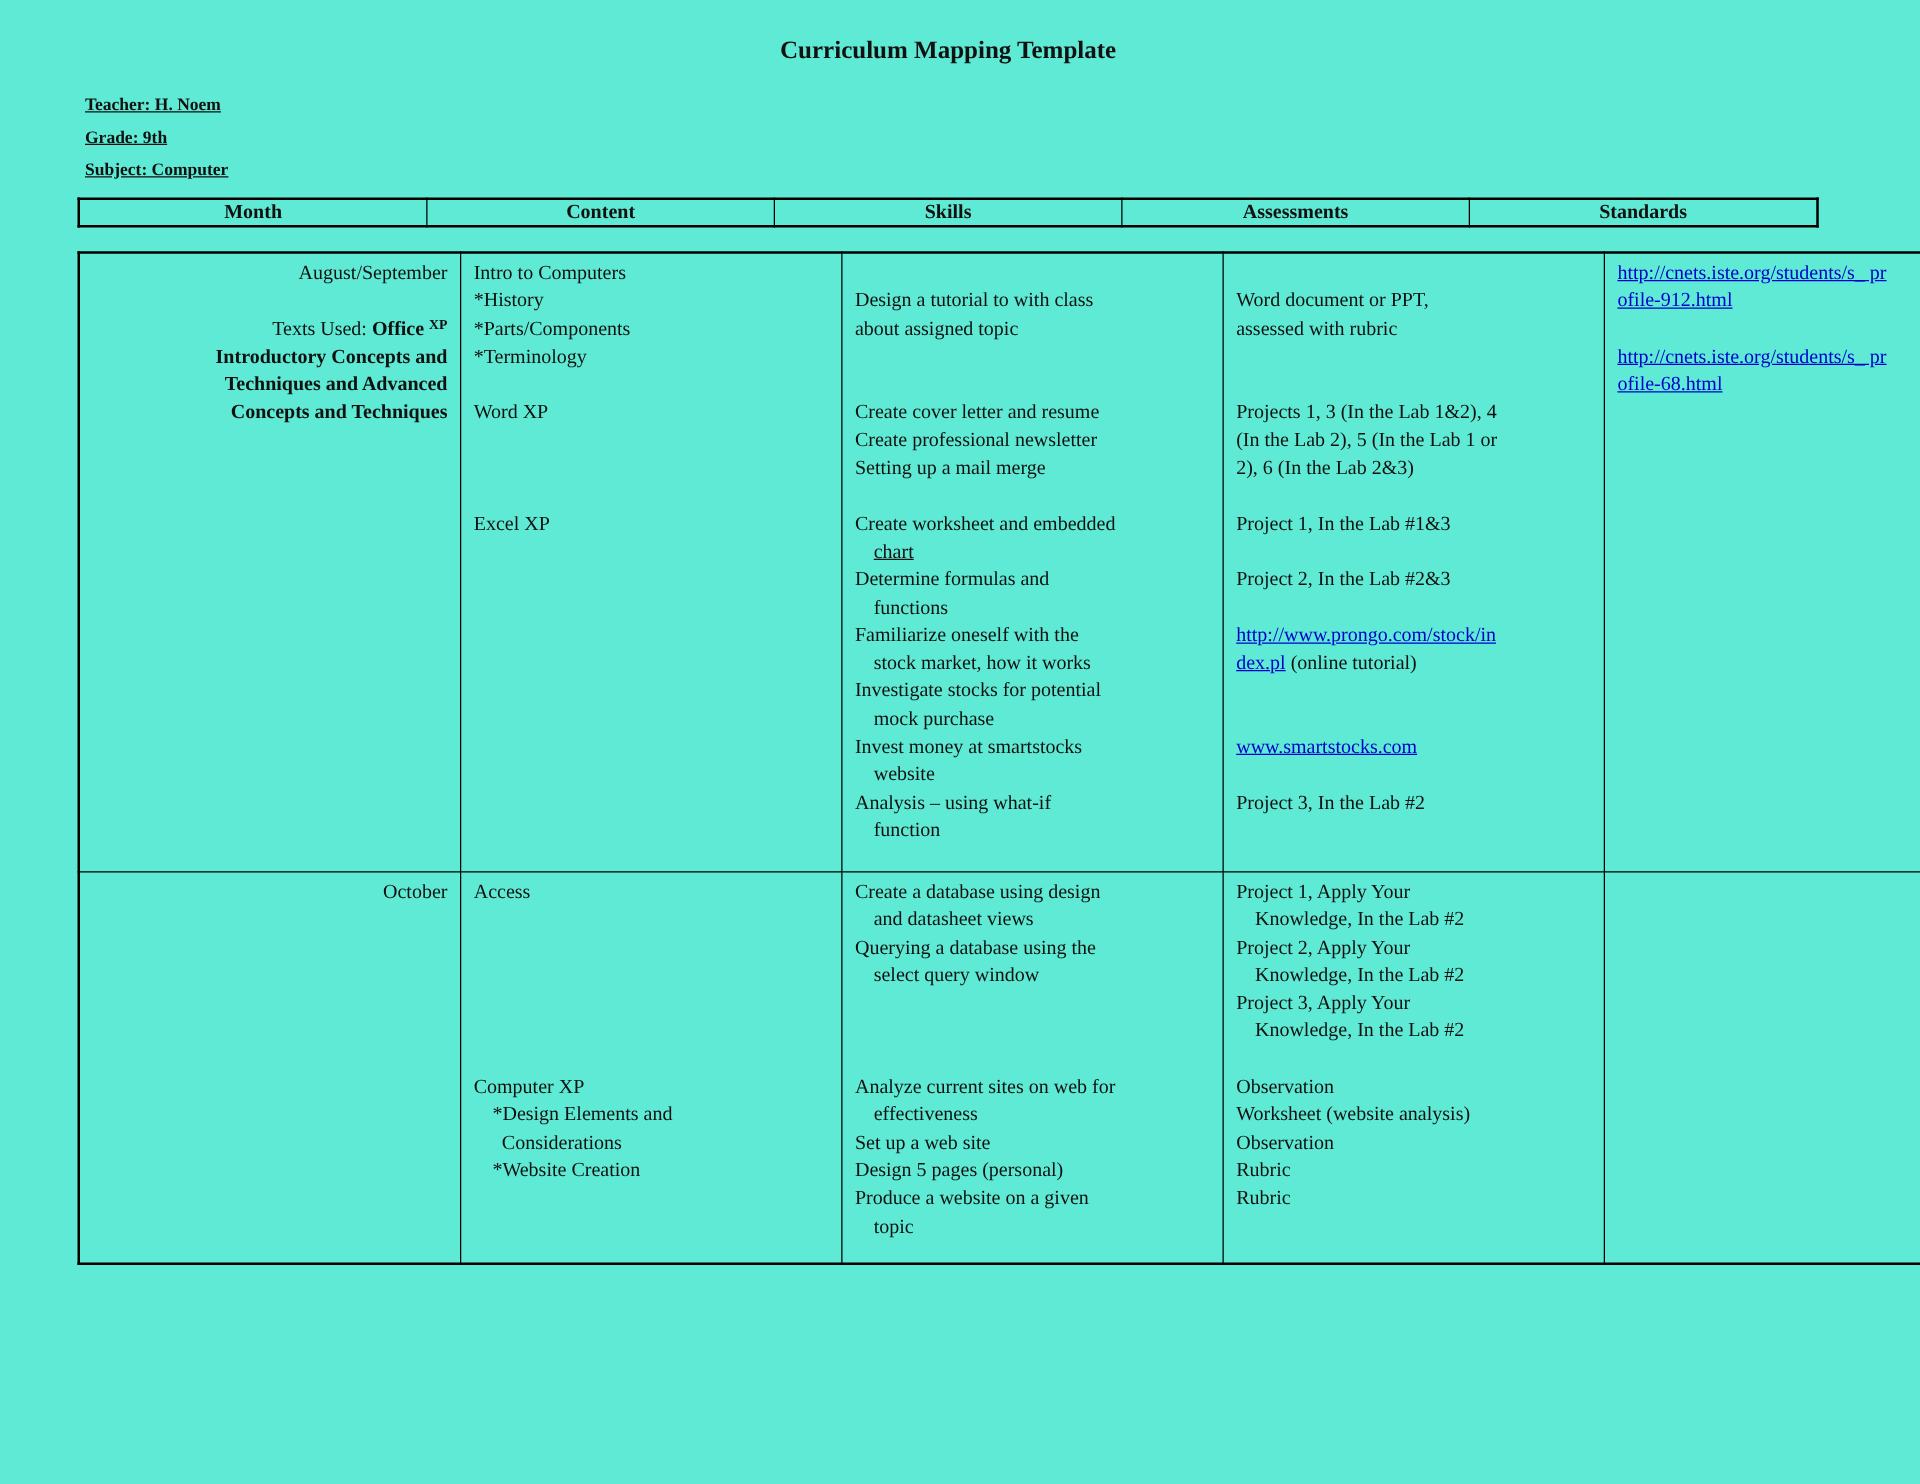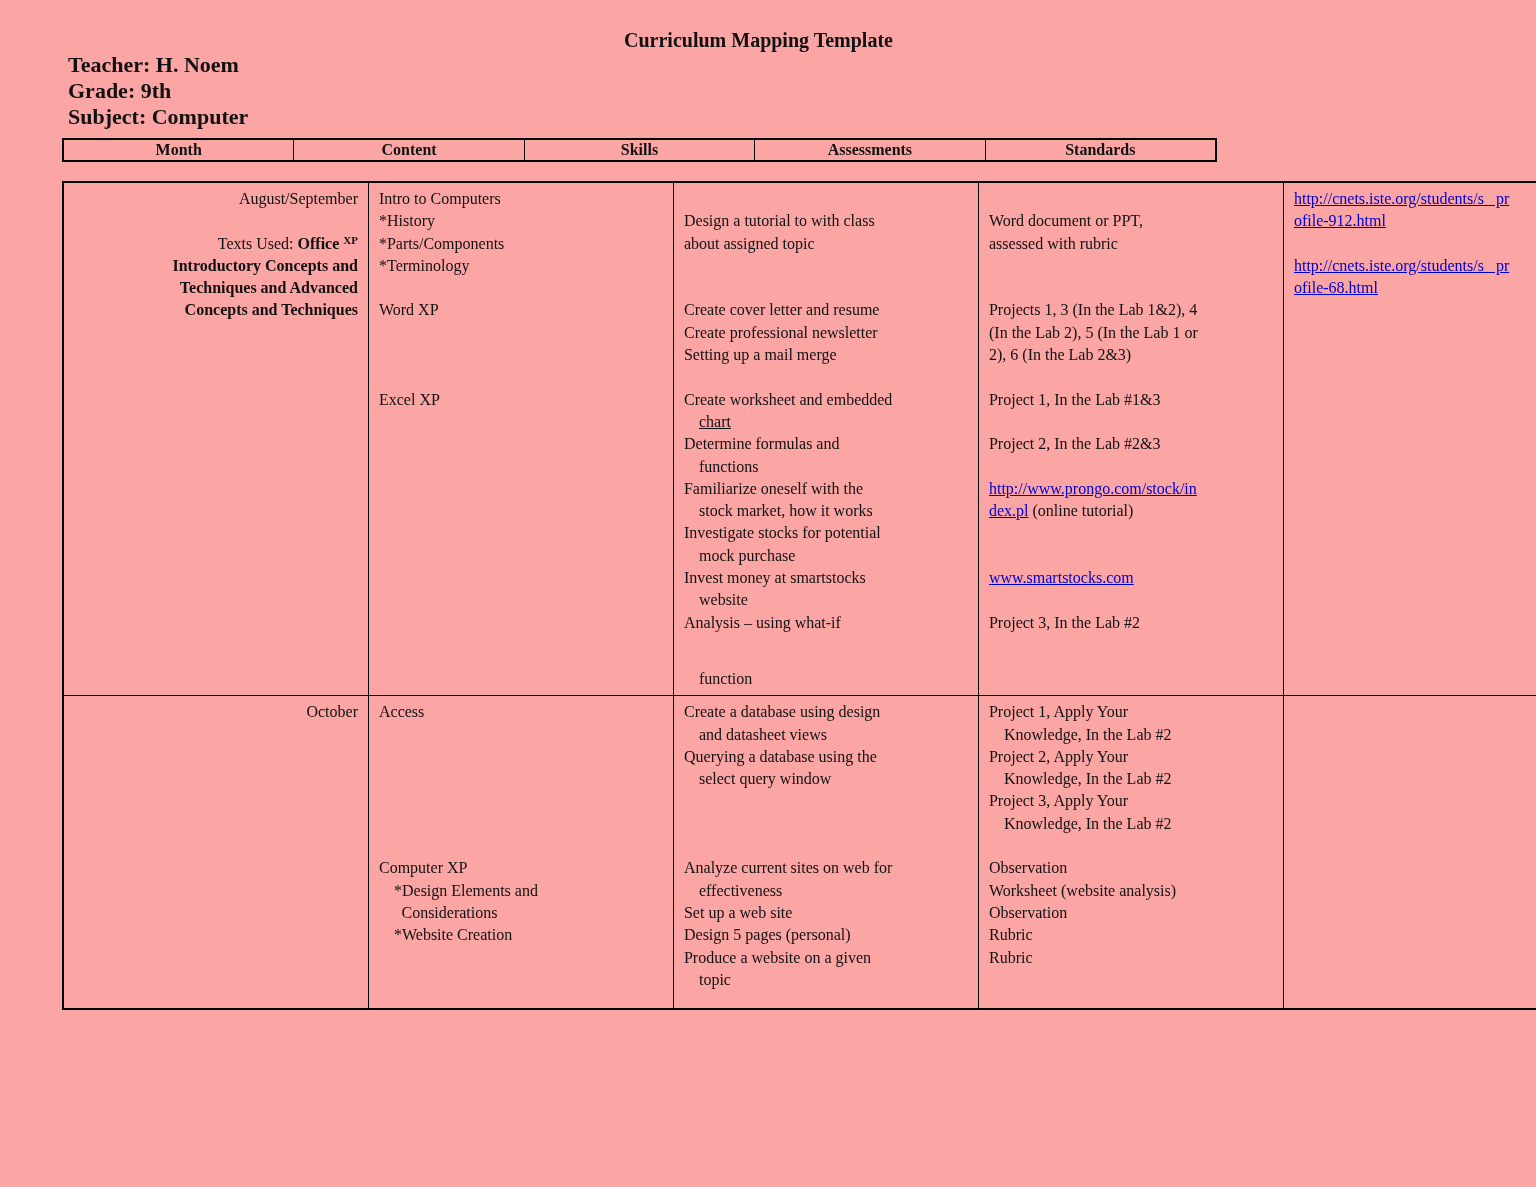--- a/index.html
+++ b/index.html
@@ -1,21 +1,21 @@
 <!DOCTYPE html>
 <html><head>
 <meta charset="utf-8">
 <style>
   html,body{margin:0;padding:0;background:#ffffff;}
   body{width:1536px;height:1187px;position:relative;font-family:"Liberation Serif",serif;color:#111;}
-  .page{position:absolute;inset:0;background:#fca5a5;}
+  .page{position:absolute;inset:0;background:#5eead4;}
   .title{margin:28px 81px 0 62px;text-align:center;font-size:20px;font-weight:bold;line-height:24px;}
-  .meta{margin:0 0 0 68px;font-size:22px;font-weight:bold;line-height:26px;}
+  .meta{margin:20px 0 0 68px;font-size:14px;font-weight:bold;line-height:26px;text-decoration:underline;}
   table{border-collapse:collapse;table-layout:fixed;}
-  table.hdr{margin:8px 0 0 62px;width:1155px;border:2px solid #000;padding-left:20px;}
+  table.hdr{margin:8px 0 0 62px;width:1393px;border:2px solid #000;padding-left:20px;}
   table.hdr th{border:1px solid #000;width:20%;font-size:16px;font-weight:bold;text-align:center;padding:1px 0;}
   table.bodytbl{margin:19px 0 0 62px;width:1528px;border:2px solid #000;}
   table.bodytbl td{border:1px solid #000;width:20%;vertical-align:top;padding:5px 10px;font-size:16px;line-height:22.3px;}
   tr.r1 td{height:484px;}
   tr.r2 td{height:302px;}
   td.right{text-align:right;}
   .line{min-height:22.3px;white-space:pre-wrap;}
   .b{font-weight:bold;}
   .lnk{color:#0000cd;text-decoration:underline;cursor:pointer;}
   sup{font-size:11px;line-height:0;vertical-align:5px;}
@@ -82,21 +82,21 @@
             <div class="line" style="padding-left: 15px; text-decoration: underline;"><span>chart</span></div>
             <div class="line"><span>Determine formulas and</span></div>
             <div class="line" style="padding-left: 15px;"><span>functions</span></div>
             <div class="line"><span>Familiarize oneself with the</span></div>
             <div class="line" style="padding-left: 15px;"><span>stock market, how it works</span></div>
             <div class="line"><span>Investigate stocks for potential</span></div>
             <div class="line" style="padding-left: 15px;"><span>mock purchase</span></div>
             <div class="line"><span>Invest money at smartstocks</span></div>
             <div class="line" style="padding-left: 15px;"><span>website</span></div>
             <div class="line"><span>Analysis – using what-if</span></div>
-            <div class="line" style="padding-left: 15px; margin-top: 34px;"><span>function</span></div>
+            <div class="line" style="padding-left: 15px;"><span>function</span></div>
           </td>
         <td>
             <div class="line">&nbsp;</div>
             <div class="line"><span>Word document or PPT,</span></div>
             <div class="line"><span>assessed with rubric</span></div>
             <div class="line">&nbsp;</div>
             <div class="line">&nbsp;</div>
             <div class="line"><span>Projects 1, 3 (In the Lab 1&amp;2), 4</span></div>
             <div class="line"><span>(In the Lab 2), 5 (In the Lab 1 or</span></div>
             <div class="line"><span>2), 6 (In the Lab 2&amp;3)</span></div>

